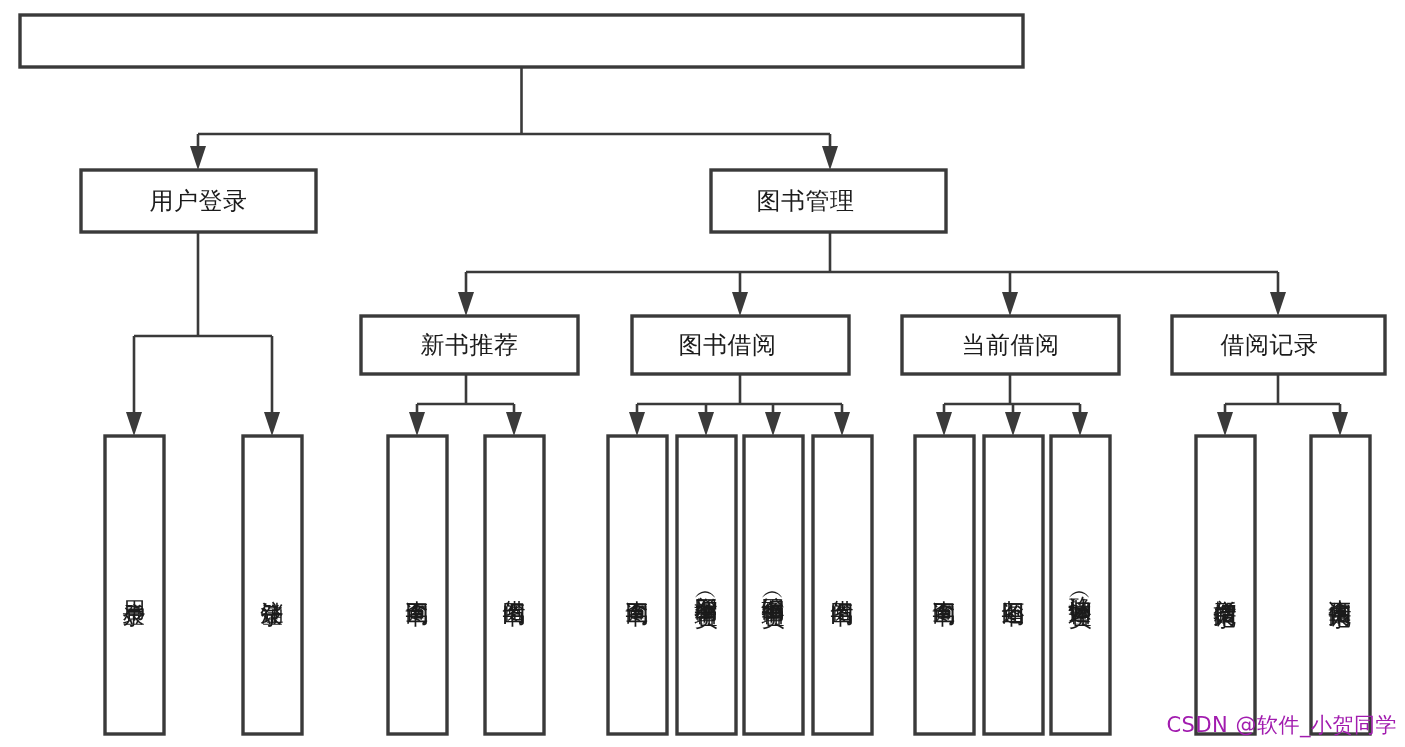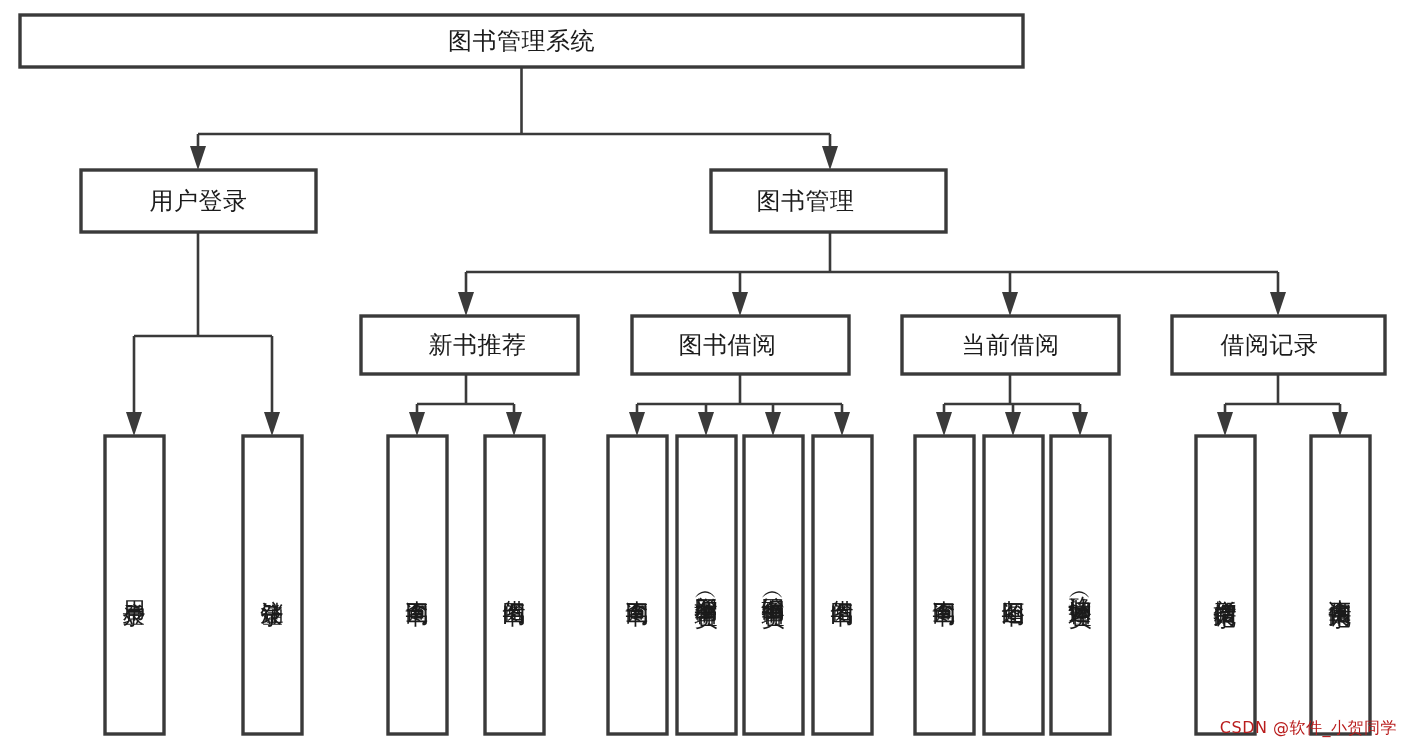--- a/index.html
+++ b/index.html
@@ -70,22 +70,22 @@
     font-size: 24px;
     color: #1b1b1b;
     letter-spacing: 0.5px;
     white-space: nowrap;
   }
   #watermark {
     position: absolute;
     right: 8px;
     bottom: 8px;
     font-family: "DejaVu Sans", "Liberation Sans", sans-serif;
-    font-size: 16px;
-    color: #b91c1c;
+    font-size: 21px;
+    color: #a21caf;
     white-space: nowrap;
     letter-spacing: 0.5px;
   }
 </style>
 </head>
 <body>
 
 <div id="diagram-root">
 
   <svg class="flow" viewBox="0 0 1405 747">
@@ -176,32 +176,29 @@
 
       <rect class="node-rect-thick" x="915" y="436" width="59" height="298"></rect>
       <rect class="node-rect-thick" x="984" y="436" width="59" height="298"></rect>
       <rect class="node-rect-thick" x="1051" y="436" width="59" height="298"></rect>
 
       <rect class="node-rect-thick" x="1196" y="436" width="59" height="298"></rect>
       <rect class="node-rect-thick" x="1311" y="436" width="59" height="298"></rect>
     </g>
   </svg>
 
-  <div class="hlabel-box" style="left:20px;  top:15px;  width:1003px; height:52px;">
-      <span class="hlabel-text">图书管理系统</span>
-    </div>
 
   <div class="hlabel-box" style="left:81px;  top:170px; width:235px;  height:62px;">
       <span class="hlabel-text">用户登录</span>
     </div>
   <div class="hlabel-box" style="left:711px; top:170px; width:189px;  height:62px;">
       <span class="hlabel-text">图书管理</span>
     </div>
 
-  <div class="hlabel-box" style="left:361px;  top:316px; width:217px; height:58px;padding-left:8px;">
+  <div class="hlabel-box" style="left:361px;  top:316px; width:217px; height:58px;">
       <span class="hlabel-text">新书推荐</span>
     </div>
   <div class="hlabel-box" style="left:632px;  top:316px; width:191px; height:58px;">
       <span class="hlabel-text">图书借阅</span>
     </div>
   <div class="hlabel-box" style="left:902px;  top:316px; width:217px; height:58px;text-align:center;">
       <span class="hlabel-text">当前借阅</span>
     </div>
   <div class="hlabel-box" style="left:1172px; top:316px; width:195px; height:58px;">
       <span class="hlabel-text">借阅记录</span>

